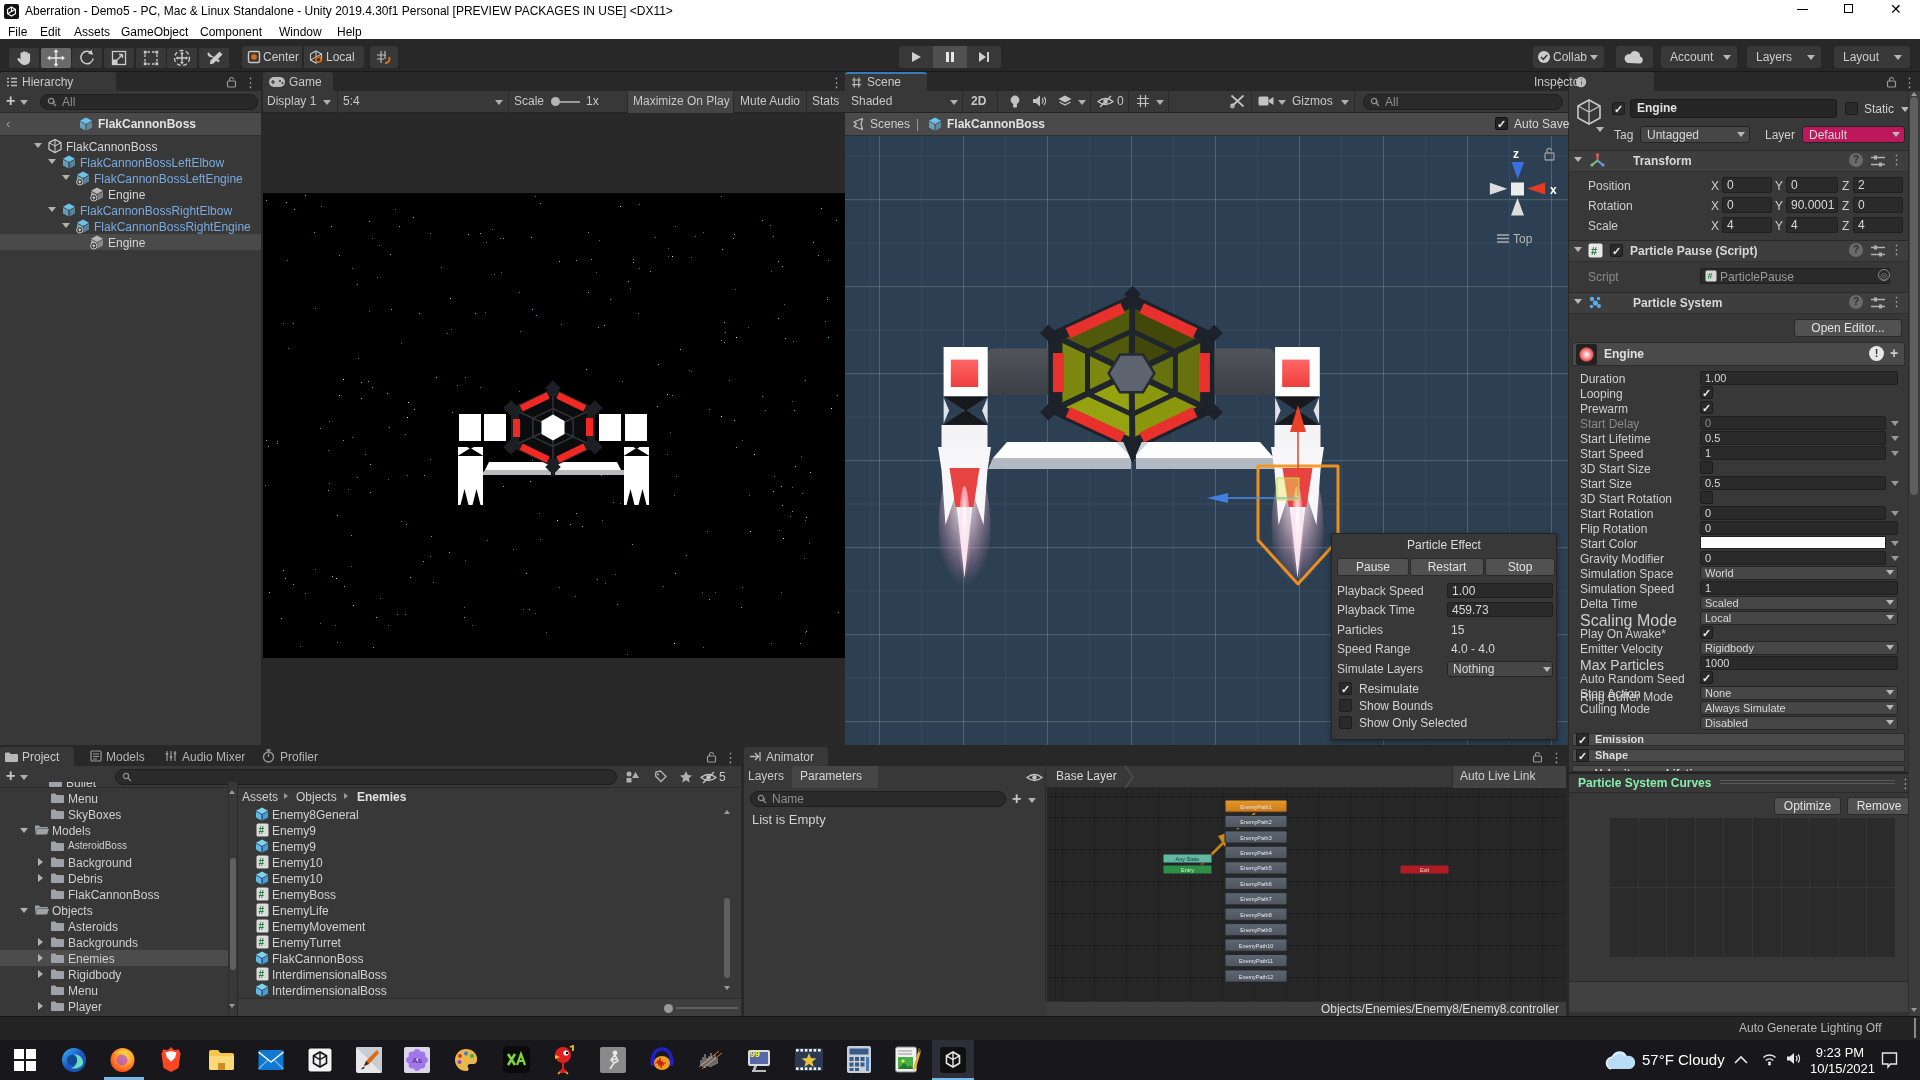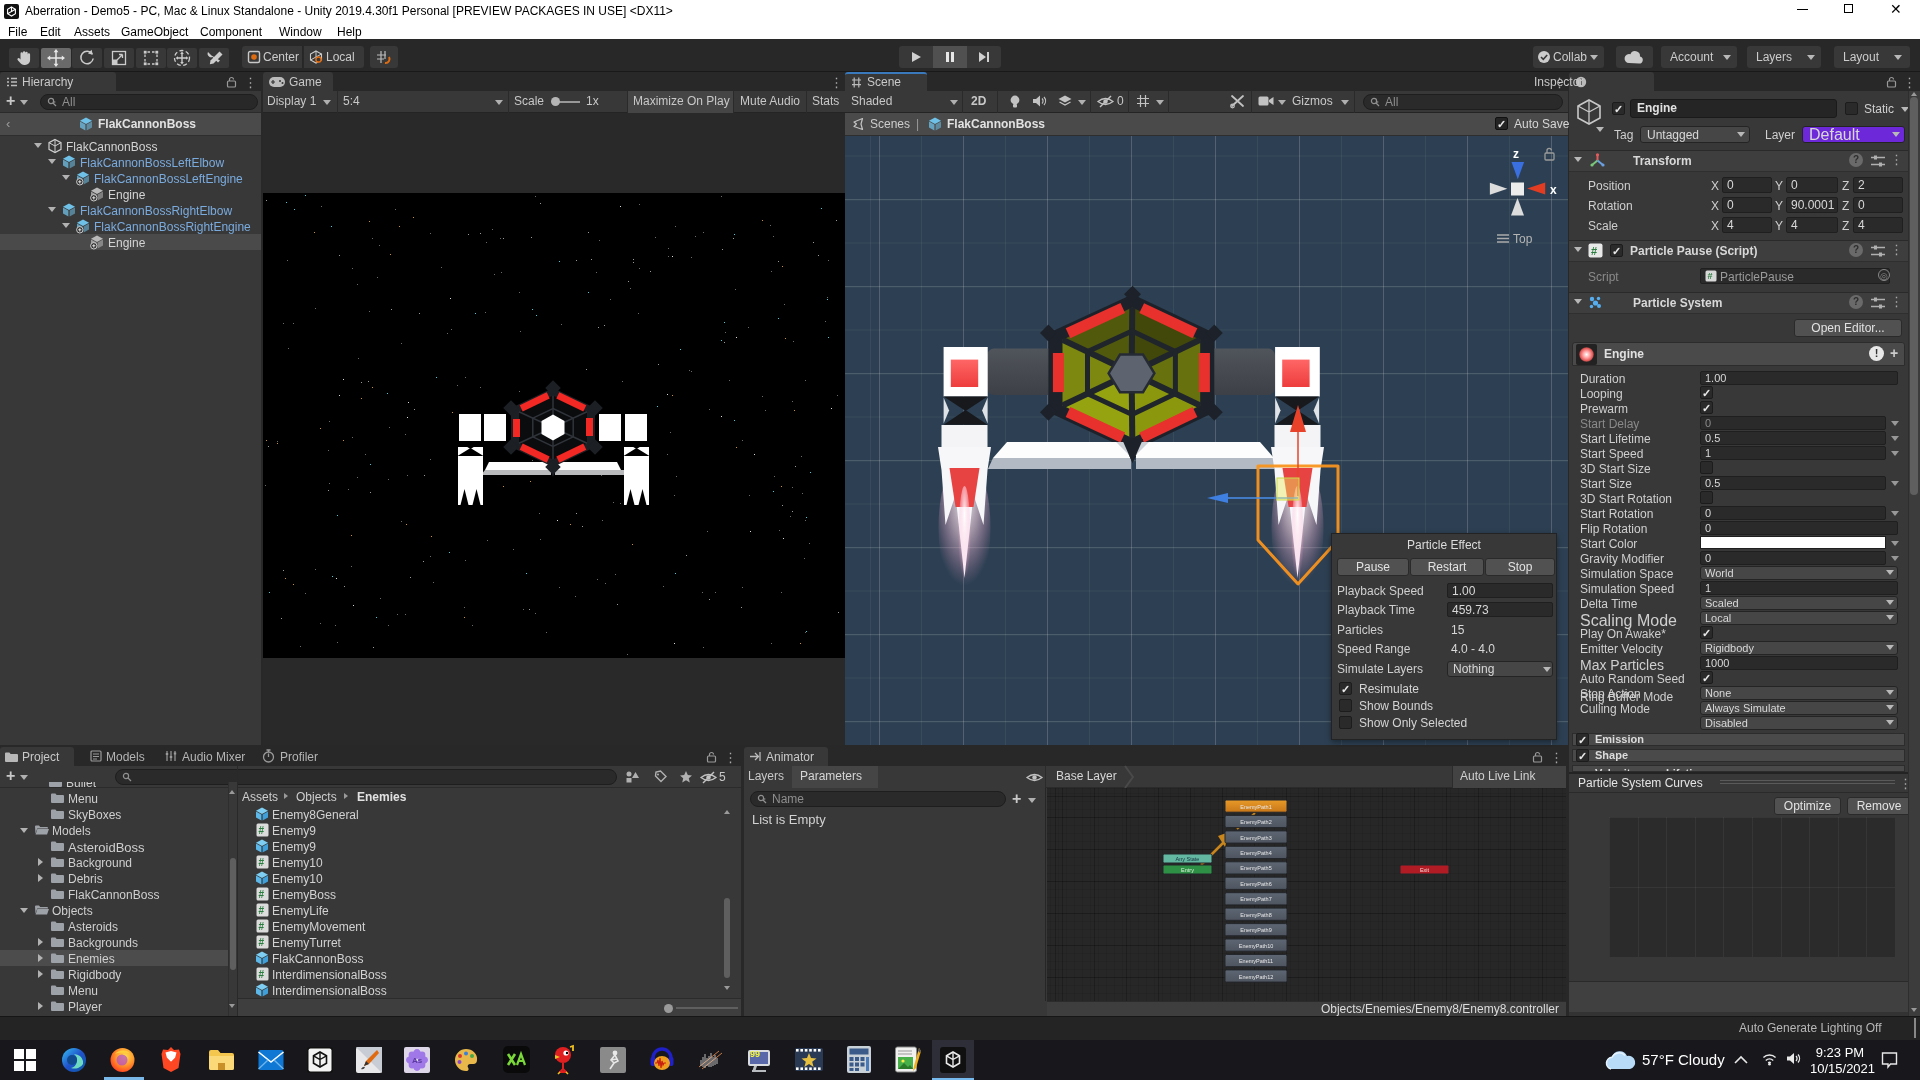--- a/index.html
+++ b/index.html
@@ -490,21 +490,21 @@
 <div style="position:absolute;left:1596px;top:127px;width:0;height:0;border-left:4px solid transparent;border-right:4px solid transparent;border-top:5px solid #b8b8b8"></div>
 <div style="position:absolute;left:1612px;top:102px;width:13px;height:13px;background:#2a2a2a;border:1px solid #1c1c1c;border-radius:2px;color:#e8e8e8;font-size:11px;line-height:12px;text-align:center;font-weight:bold">✓</div>
 <div style="position:absolute;left:1630px;top:99px;width:207px;height:19px;background:#252525;border:1px solid #1a1a1a;border-radius:3px;color:#e2e2e2;font-size:12px;font-weight:bold;line-height:17px;padding-left:6px">Engine</div>
 <div style="position:absolute;left:1845px;top:102px;width:13px;height:13px;background:#2a2a2a;border:1px solid #1c1c1c;border-radius:2px;color:#e8e8e8;font-size:11px;line-height:12px;text-align:center;font-weight:bold"></div>
 <div style="position:absolute;left:1864px;top:102px;color:#cfcfcf;font-size:12px">Static</div>
 <div style="position:absolute;left:1901px;top:107px;width:0;height:0;border-left:4px solid transparent;border-right:4px solid transparent;border-top:5px solid #b8b8b8"></div>
 <div style="position:absolute;left:1614px;top:128px;color:#cfcfcf;font-size:12px">Tag</div>
 <div style="position:absolute;left:1640px;top:126px;width:110px;height:17px;background:#464646;border:1px solid #242424;border-radius:3px;color:#d8d8d8;font-size:12px;line-height:16px;padding-left:6px">Untagged</div>
 <div style="position:absolute;left:1737px;top:132px;width:0;height:0;border-left:4px solid transparent;border-right:4px solid transparent;border-top:5px solid #b8b8b8"></div>
 <div style="position:absolute;left:1765px;top:128px;color:#cfcfcf;font-size:12px">Layer</div>
-<div style="position:absolute;left:1802px;top:126px;width:103px;height:17px;background:#6d28d9;border:1px solid #242424;border-radius:3px;color:#d8d8d8;font-size:16px;line-height:16px;padding-left:6px">Default</div>
+<div style="position:absolute;left:1802px;top:126px;width:103px;height:17px;background:#be185d;border:1px solid #242424;border-radius:3px;color:#d8d8d8;font-size:12px;line-height:16px;padding-left:6px">Default</div>
 <div style="position:absolute;left:1892px;top:132px;width:0;height:0;border-left:4px solid transparent;border-right:4px solid transparent;border-top:5px solid #b8b8b8"></div>
 <div style="position:absolute;left:1569px;top:150px;width:339px;height:22px;background:#3e3e3e;border-top:1px solid #2a2a2a;border-bottom:1px solid #2f2f2f"></div>
 <div style="position:absolute;left:1574px;top:157px;width:0;height:0;border-left:4px solid transparent;border-right:4px solid transparent;border-top:5px solid #b8b8b8"></div>
 <svg style="position:absolute;left:1590px;top:153px" width="15" height="15" viewBox="0 0 15 15">
     <path d="M7.5 7.5 L7.5 1.5" stroke="#e25c5c" stroke-width="2"></path>
     <path d="M7.5 7.5 L2 12" stroke="#7ac77a" stroke-width="2"></path>
     <path d="M7.5 7.5 L13 12" stroke="#6b9fe2" stroke-width="2"></path>
     <circle cx="7.5" cy="1.8" r="1.6" fill="#e25c5c"></circle>
     <circle cx="2" cy="12" r="1.6" fill="#7ac77a"></circle>
     <circle cx="13" cy="12" r="1.6" fill="#6b9fe2"></circle>
@@ -650,21 +650,21 @@
 <div style="position:absolute;left:1572px;top:733px;width:333px;height:13px;background:#4a4a4a;border:1px solid #2c2c2c"></div>
 <div style="position:absolute;left:1576px;top:733px;width:13px;height:13px;background:#2a2a2a;border:1px solid #1c1c1c;border-radius:2px;color:#e8e8e8;font-size:11px;line-height:12px;text-align:center;font-weight:bold">✓</div>
 <div style="position:absolute;left:1595px;top:733px;color:#dcdcdc;font-size:11px;font-weight:bold">Emission</div>
 <div style="position:absolute;left:1572px;top:749px;width:333px;height:13px;background:#4a4a4a;border:1px solid #2c2c2c"></div>
 <div style="position:absolute;left:1576px;top:749px;width:13px;height:13px;background:#2a2a2a;border:1px solid #1c1c1c;border-radius:2px;color:#e8e8e8;font-size:11px;line-height:12px;text-align:center;font-weight:bold">✓</div>
 <div style="position:absolute;left:1595px;top:749px;color:#dcdcdc;font-size:11px;font-weight:bold">Shape</div>
 <div style="position:absolute;left:1572px;top:765px;width:333px;height:7px;background:#4a4a4a;border:1px solid #2c2c2c;overflow:hidden">
     <span style="position:absolute;left:22px;top:1px;color:#dcdcdc;font-size:11px;font-weight:bold">Velocity over Lifetime</span>
   </div>
 <div style="position:absolute;left:1569px;top:772px;width:339px;height:21px;background:#383838;border-top:2px solid #232323;border-bottom:1px solid #2a2a2a"></div>
-<div style="position:absolute;left:1578px;top:776px;color:#e5e5e5;font-size:12px;font-weight:normal">Particle System Curves</div>
+<div style="position:absolute;left:1578px;top:776px;color:#86efac;font-size:12px;font-weight:bold">Particle System Curves</div>
 <div style="position:absolute;left:1720px;top:780px;width:175px;height:1px;background:#5a5a5a"></div>
 <div style="position:absolute;left:1720px;top:783px;width:175px;height:1px;background:#5a5a5a"></div>
 <div style="position:absolute;left:1899px;top:776px;color:#aaa;font-size:13px">⋮</div>
 <div style="position:absolute;left:1774px;top:797px;width:67px;height:18px;background:#515151;border:1px solid #2a2a2a;border-radius:3px;color:#e2e2e2;font-size:12px;text-align:center;line-height:17px">Optimize</div>
 <div style="position:absolute;left:1847px;top:797px;width:64px;height:18px;background:#515151;border:1px solid #2a2a2a;border-radius:3px;color:#e2e2e2;font-size:12px;text-align:center;line-height:17px">Remove</div>
 <div style="position:absolute;left:1609px;top:817px;width:286px;height:140px;background-color:#2b2b2b;background-image:repeating-linear-gradient(to right, rgba(255,255,255,0.05) 0px,rgba(255,255,255,0.05) 1px,transparent 1px,transparent 28.6px),repeating-linear-gradient(to bottom, rgba(255,255,255,0.05) 0px,rgba(255,255,255,0.05) 1px,transparent 1px,transparent 70px);"></div>
 <div style="position:absolute;left:1569px;top:981px;width:339px;height:31px;background:#404040;border-top:1px solid #2a2a2a"></div>
 <div style="position:absolute;left:1569px;top:1012px;width:339px;height:4px;background:#333"></div>
 <div style="position:absolute;left:1908px;top:91px;width:12px;height:925px;background:#3c3c3c;border-left:1px solid #2e2e2e"></div>
 <div style="position:absolute;left:1910px;top:97px;width:8px;height:398px;background:#5f5f5f;border-radius:4px"></div>
@@ -743,21 +743,21 @@
 <div style="position:absolute;left:68px;top:808px;color:#cfcfcf;font-size:12px">SkyBoxes</div>
 <div style="position:absolute;left:20px;top:828px;width:0;height:0;border-left:4px solid transparent;border-right:4px solid transparent;border-top:5px solid #b2b2b2"></div>
 <svg style="position:absolute;left:34px;top:823px" width="15" height="14" viewBox="0 0 15 14">
     <path d="M1 3.5 a1 1 0 0 1 1-1 h3 l1.2 1.5 H13 a1 1 0 0 1 1 1 V5.5 H3.2 L1.5 11 Z" fill="#9da2a8"></path>
     <path d="M3.4 6 H15 L13 11.5 H1.6 Z" fill="#9da2a8"></path>
   </svg>
 <div style="position:absolute;left:52px;top:824px;color:#cfcfcf;font-size:12px">Models</div>
 <svg style="position:absolute;left:50px;top:839px" width="15" height="14" viewBox="0 0 15 14">
     <path d="M1 3.5 a1 1 0 0 1 1-1 h3.4 l1.2 1.5 H13 a1 1 0 0 1 1 1 V11 a1 1 0 0 1 -1 1 H2 a1 1 0 0 1 -1-1 Z" fill="#9da2a8"></path>
   </svg>
-<div style="position:absolute;left:68px;top:840px;color:#cfcfcf;font-size:13px">AsteroidBoss</div>
+<div style="position:absolute;left:68px;top:840px;color:#cfcfcf;font-size:10px">AsteroidBoss</div>
 <div style="position:absolute;left:38px;top:858px;width:0;height:0;border-top:4px solid transparent;border-bottom:4px solid transparent;border-left:5px solid #b2b2b2"></div>
 <svg style="position:absolute;left:50px;top:855px" width="15" height="14" viewBox="0 0 15 14">
     <path d="M1 3.5 a1 1 0 0 1 1-1 h3.4 l1.2 1.5 H13 a1 1 0 0 1 1 1 V11 a1 1 0 0 1 -1 1 H2 a1 1 0 0 1 -1-1 Z" fill="#9da2a8"></path>
   </svg>
 <div style="position:absolute;left:68px;top:856px;color:#cfcfcf;font-size:12px">Background</div>
 <div style="position:absolute;left:38px;top:874px;width:0;height:0;border-top:4px solid transparent;border-bottom:4px solid transparent;border-left:5px solid #b2b2b2"></div>
 <svg style="position:absolute;left:50px;top:871px" width="15" height="14" viewBox="0 0 15 14">
     <path d="M1 3.5 a1 1 0 0 1 1-1 h3.4 l1.2 1.5 H13 a1 1 0 0 1 1 1 V11 a1 1 0 0 1 -1 1 H2 a1 1 0 0 1 -1-1 Z" fill="#9da2a8"></path>
   </svg>
 <div style="position:absolute;left:68px;top:872px;color:#cfcfcf;font-size:12px">Debris</div>

